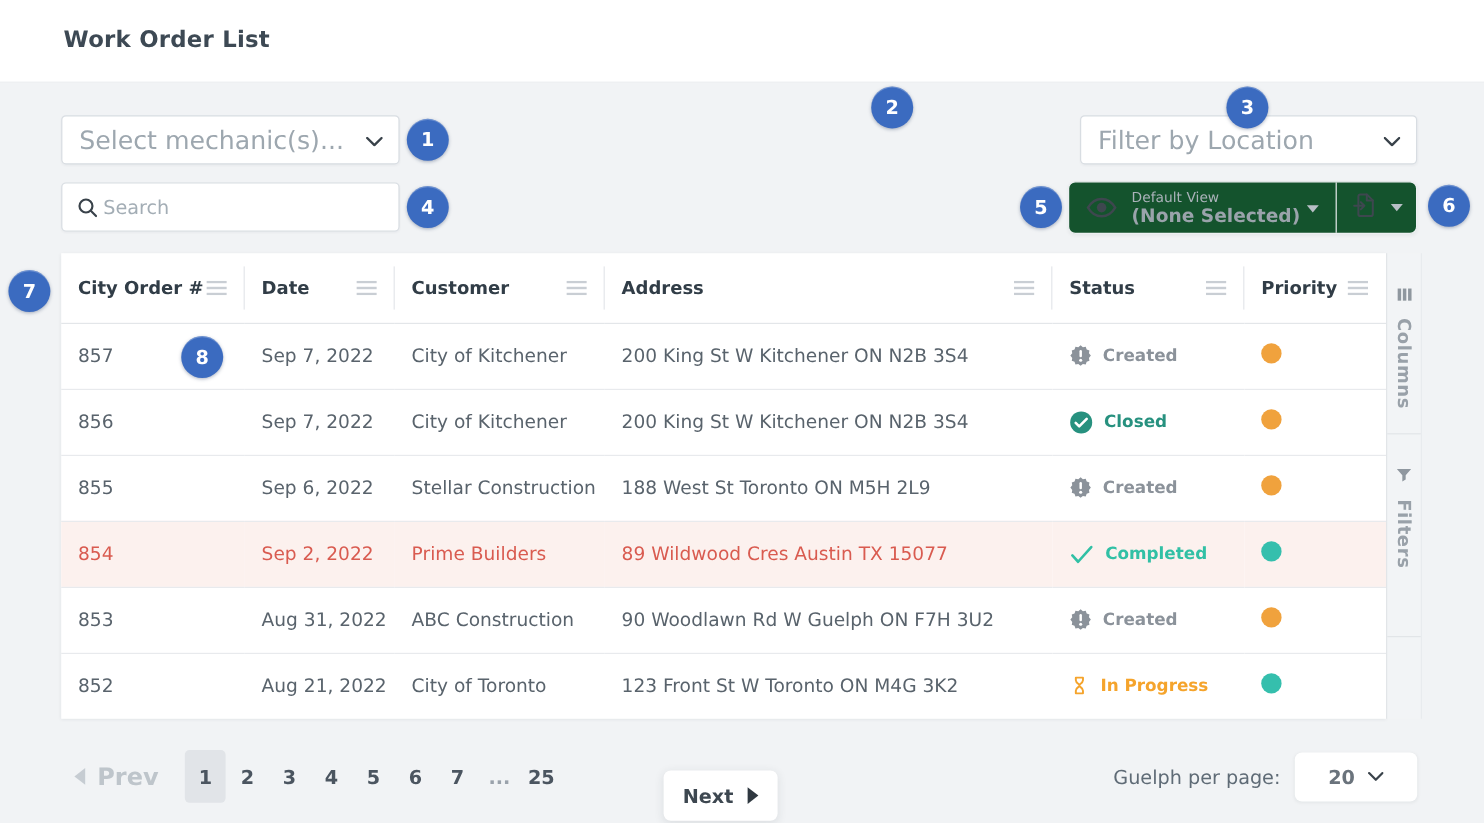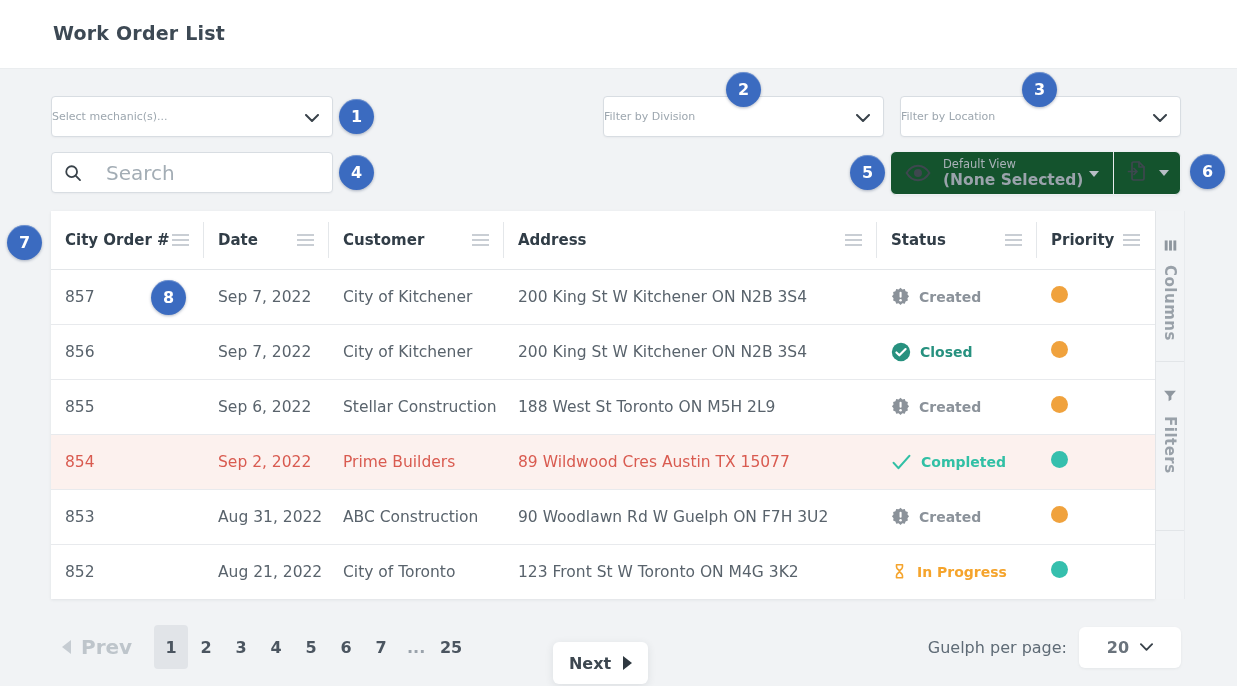--- a/index.html
+++ b/index.html
@@ -6,27 +6,27 @@
   body{font-family:"DejaVu Sans",sans-serif;}
   #app{position:relative;width:1237px;height:686px;background:#f1f3f5;overflow:hidden;}
 
   
   .topbar{position:absolute;left:0;top:0;width:1237px;height:68px;background:#ffffff;border-bottom:1px solid #eaedef;}
   .page-title{position:absolute;left:53px;top:22px;font-size:19px;font-weight:bold;color:#3d4954;letter-spacing:.2px;}
 
   
   .ctl{position:absolute;background:#fff;border:1px solid #d8dde2;border-radius:4px;height:41px;box-sizing:border-box;
        display:flex;align-items:center;box-shadow:0 1px 2px rgba(20,30,40,.04);}
-  .ctl .ph{font-size:11px;color:#9da7af;flex:1;}
+  .ctl .ph{font-size:21px;color:#9da7af;margin-left:14px;flex:1;}
   .ctl .chev{margin-right:13px;}
   #mechanic-select{left:51px;top:96px;width:282px;}
   #division-select{left:603px;top:96px;width:281px;}
   #location-select{left:900px;top:96px;width:281px;}
   #search-box{left:51px;top:152px;width:282px;}
-  #search-box input{border:none;outline:none;flex:1;font-size:20px;color:#b91c1c;margin-left:22px;font-family:"DejaVu Sans",sans-serif;background:transparent;}
+  #search-box input{border:none;outline:none;flex:1;font-size:16px;color:#b91c1c;margin-left:2px;font-family:"DejaVu Sans",sans-serif;background:transparent;}
   #search-box input::placeholder{color:#a3adb5;}
   #search-box .mag{margin-left:12px;display:flex;}
 
   
   .view-ctl{position:absolute;left:890px;top:151px;width:291px;height:44px;background:#14532d;border:1px solid #edf0f2;
             border-radius:6px;box-sizing:border-box;display:flex;box-shadow:0 1px 3px rgba(20,30,40,.05);}
   .view-left{flex:1;display:flex;align-items:center;position:relative;}
   .view-left .eye{margin-left:14px;display:flex;}
   .view-texts{margin-left:12px;display:flex;flex-direction:column;justify-content:center;}
   .view-label{font-size:11.5px;color:#aab2b9;line-height:14px;}
@@ -99,28 +99,20 @@
   </div>
 
   <div class="ctl" id="mechanic-select">
     <span class="ph">Select mechanic(s)...</span>
     <span class="chev">
       <svg width="14" height="8" viewBox="0 0 14 8">
           <path d="M1 1l6 6 6-6" stroke="#39424a" stroke-width="2" fill="none" stroke-linecap="round" stroke-linejoin="round"></path>
         </svg>
     </span>
   </div>
-  <div class="ctl" id="division-select">
-    <span class="ph">Filter by Division</span>
-    <span class="chev">
-      <svg width="14" height="8" viewBox="0 0 14 8">
-          <path d="M1 1l6 6 6-6" stroke="#39424a" stroke-width="2" fill="none" stroke-linecap="round" stroke-linejoin="round"></path>
-        </svg>
-    </span>
-  </div>
   <div class="ctl" id="location-select">
     <span class="ph">Filter by Location</span>
     <span class="chev">
       <svg width="14" height="8" viewBox="0 0 14 8">
           <path d="M1 1l6 6 6-6" stroke="#39424a" stroke-width="2" fill="none" stroke-linecap="round" stroke-linejoin="round"></path>
         </svg>
     </span>
   </div>
 
   <div class="ctl" id="search-box">

